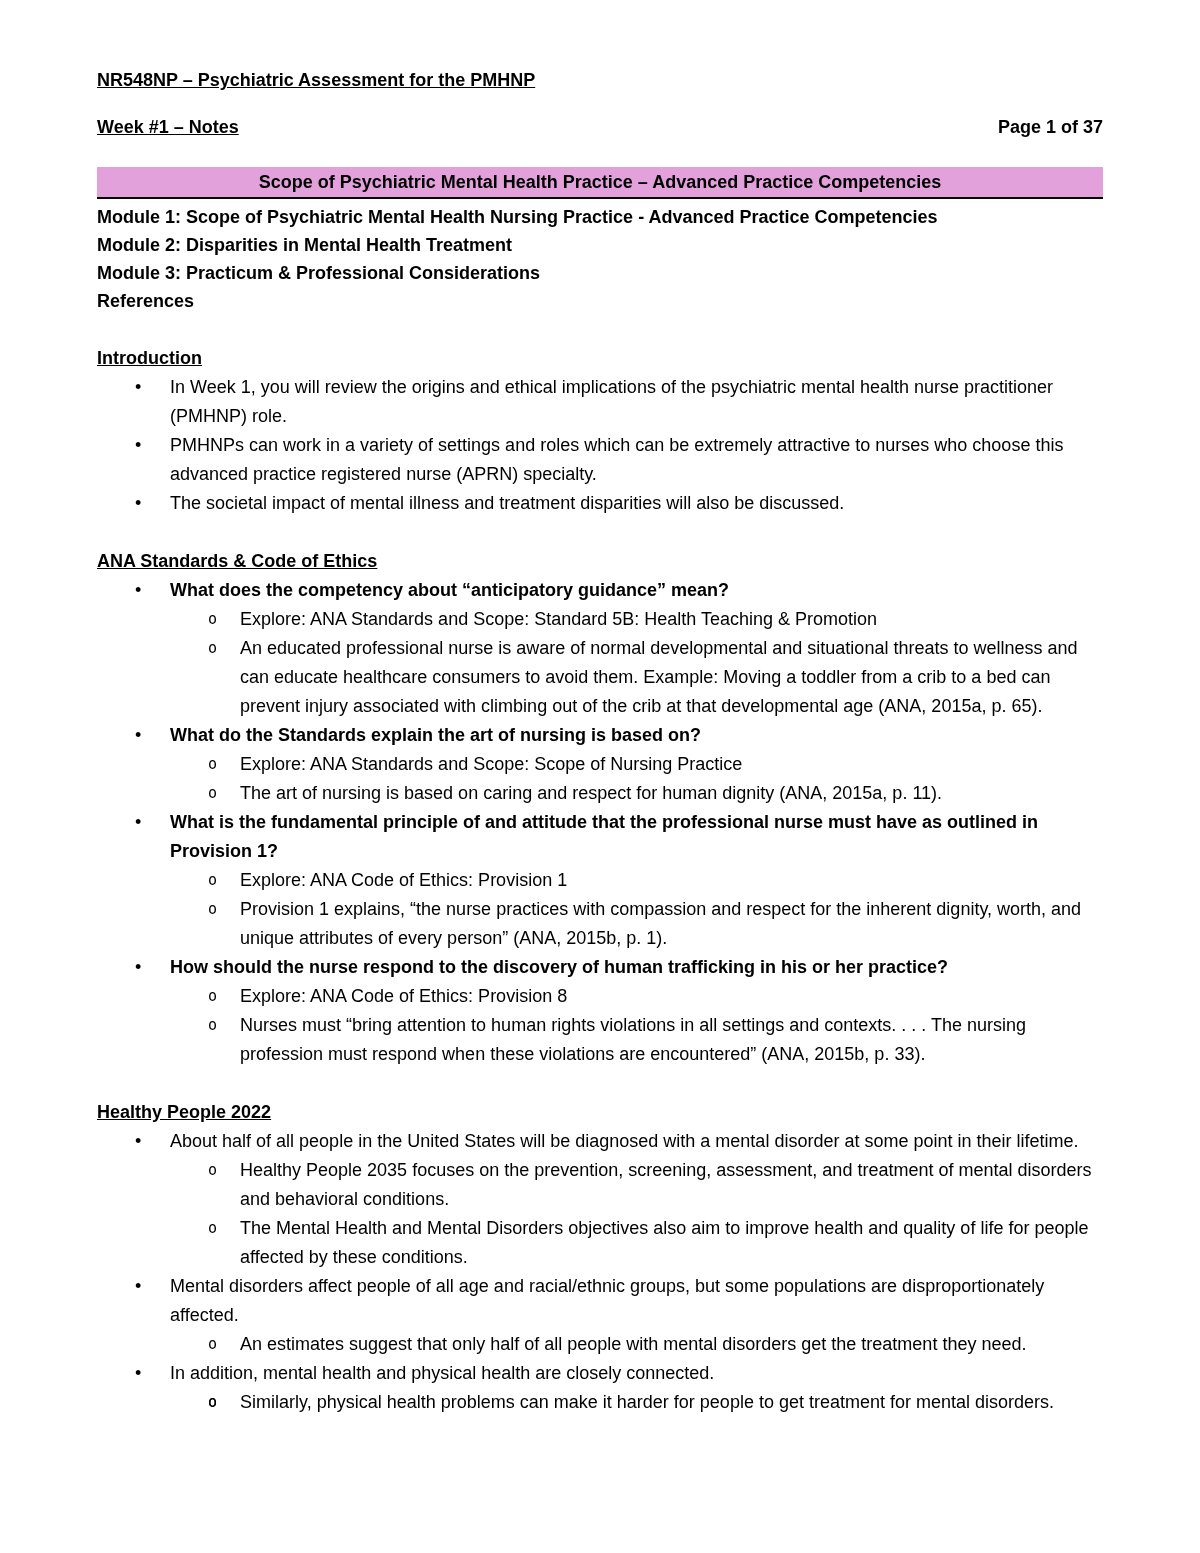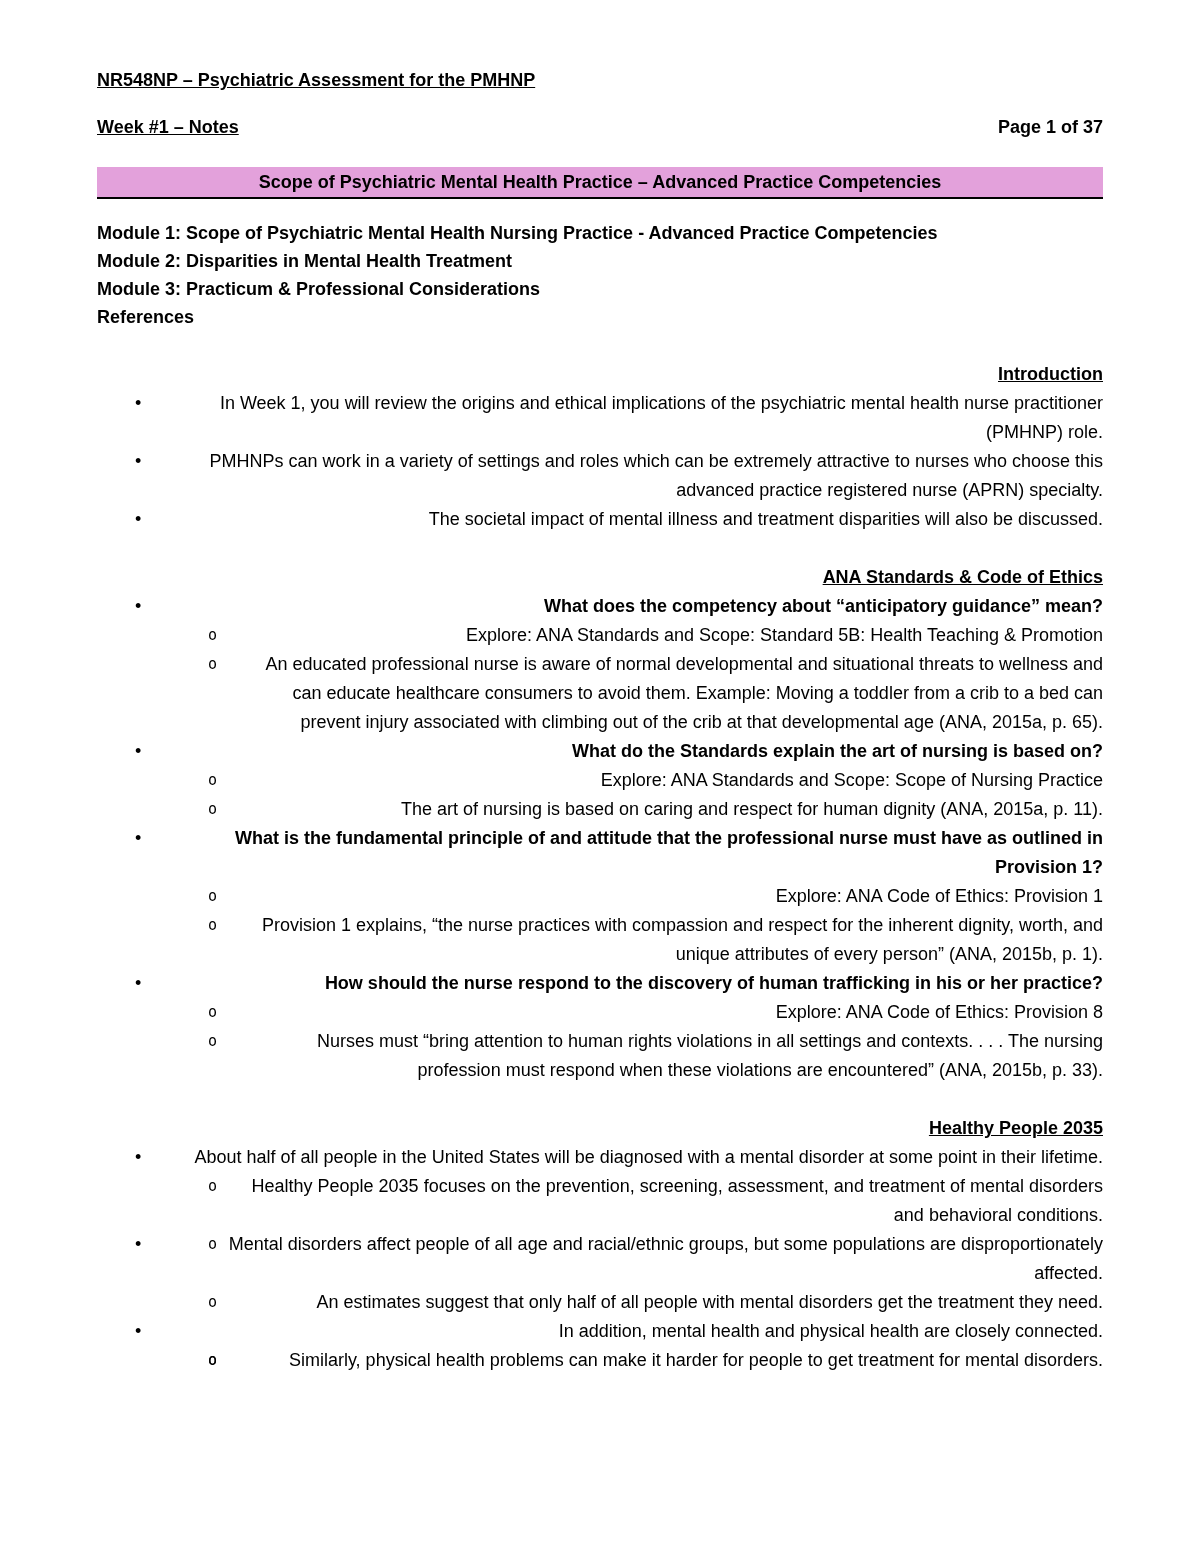--- a/index.html
+++ b/index.html
@@ -31,31 +31,31 @@
 
   
   .banner {
     background: var(--banner-bg, #e3a1db);
     border-bottom: 2px solid #000000;
     text-align: center;
     font-size: 18px;
     font-weight: bold;
     line-height: 28px;
     padding: 1px 4px;
-    margin-bottom: 20px;
+    margin-bottom: 4px;
   }
 
   
   .modules { margin-bottom: 0; }
   .module-line {
     font-size: 18px; font-weight: bold; line-height: 28px;
   }
 
   
-  .section { margin-top: 29px; text-align: right; }
+  .section { margin-top: 29px; }
   .section-heading {
     font-size: 18px; font-weight: bold; text-decoration: underline;
     line-height: 29px; margin: 0 0 0 0;
   }
 
   ul.l1 {
     list-style: none;
     margin: 0 0 0 38px;
     padding: 0;
   }
@@ -196,33 +196,34 @@
             <span class="marker2">o</span>
             <span>Nurses must “bring attention to human rights violations in all settings and contexts. . . . The nursing profession must respond when these violations are encountered” (ANA, 2015b, p. 33).</span>
           </li>
         </ul>
       </li>
 
     </ul>
   </div>
 
   <div class="section">
-    <div class="section-heading">Healthy People 2035</div>
+    <div class="section-heading">Healthy People 2022</div>
     <ul class="l1">
 
       <li>
         <span class="marker1">•</span>
         <span class="btext">About half of all people in the United States will be diagnosed with a mental disorder at some point in their lifetime.</span>
         <ul class="l2">
           <li>
             <span class="marker2">o</span>
             <span>Healthy People 2035 focuses on the prevention, screening, assessment, and treatment of mental disorders and behavioral conditions.</span>
           </li>
           <li>
             <span class="marker2">o</span>
+            <span>The Mental Health and Mental Disorders objectives also aim to improve health and quality of life for people affected by these conditions.</span>
           </li>
         </ul>
       </li>
 
       <li>
         <span class="marker1">•</span>
         <span class="btext">Mental disorders affect people of all age and racial/ethnic groups, but some populations are disproportionately affected.</span>
         <ul class="l2">
           <li>
             <span class="marker2">o</span>

